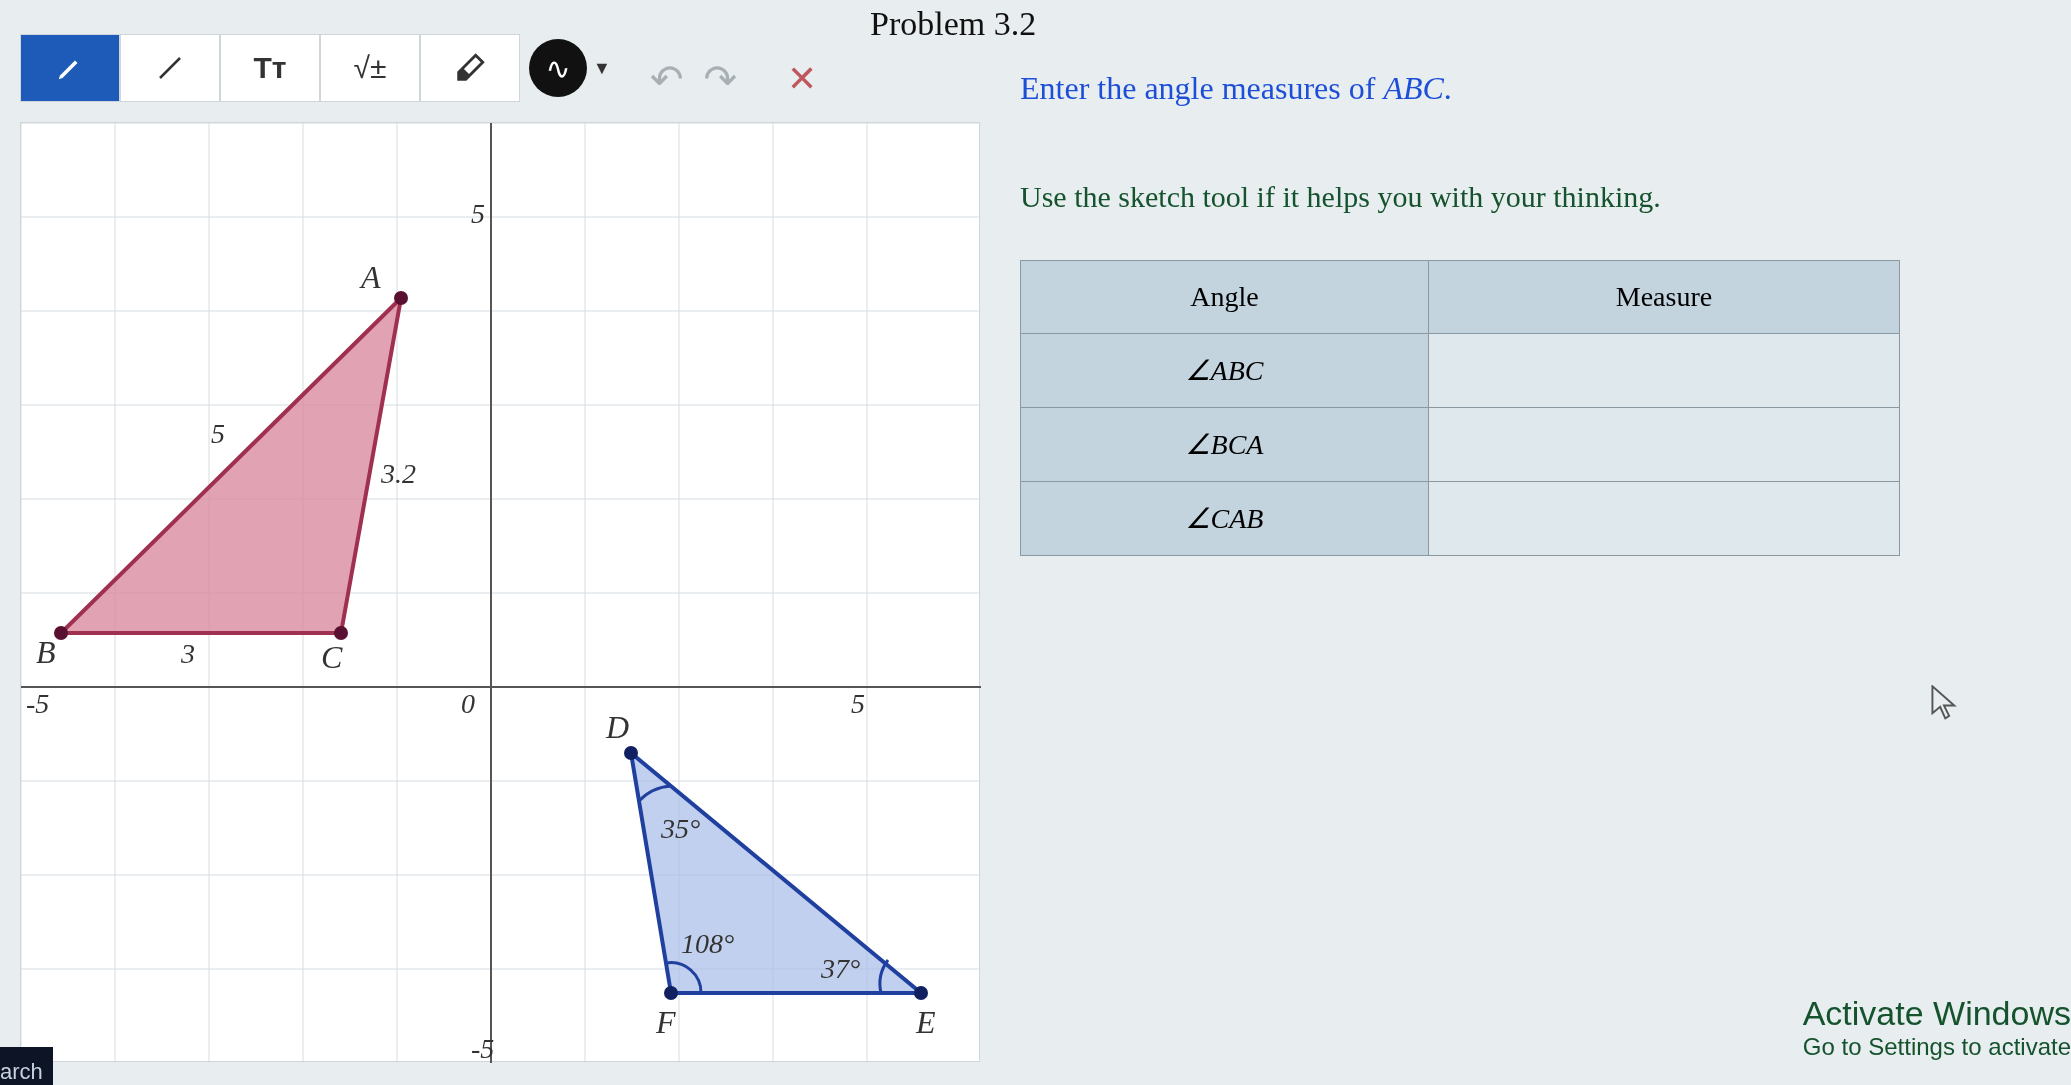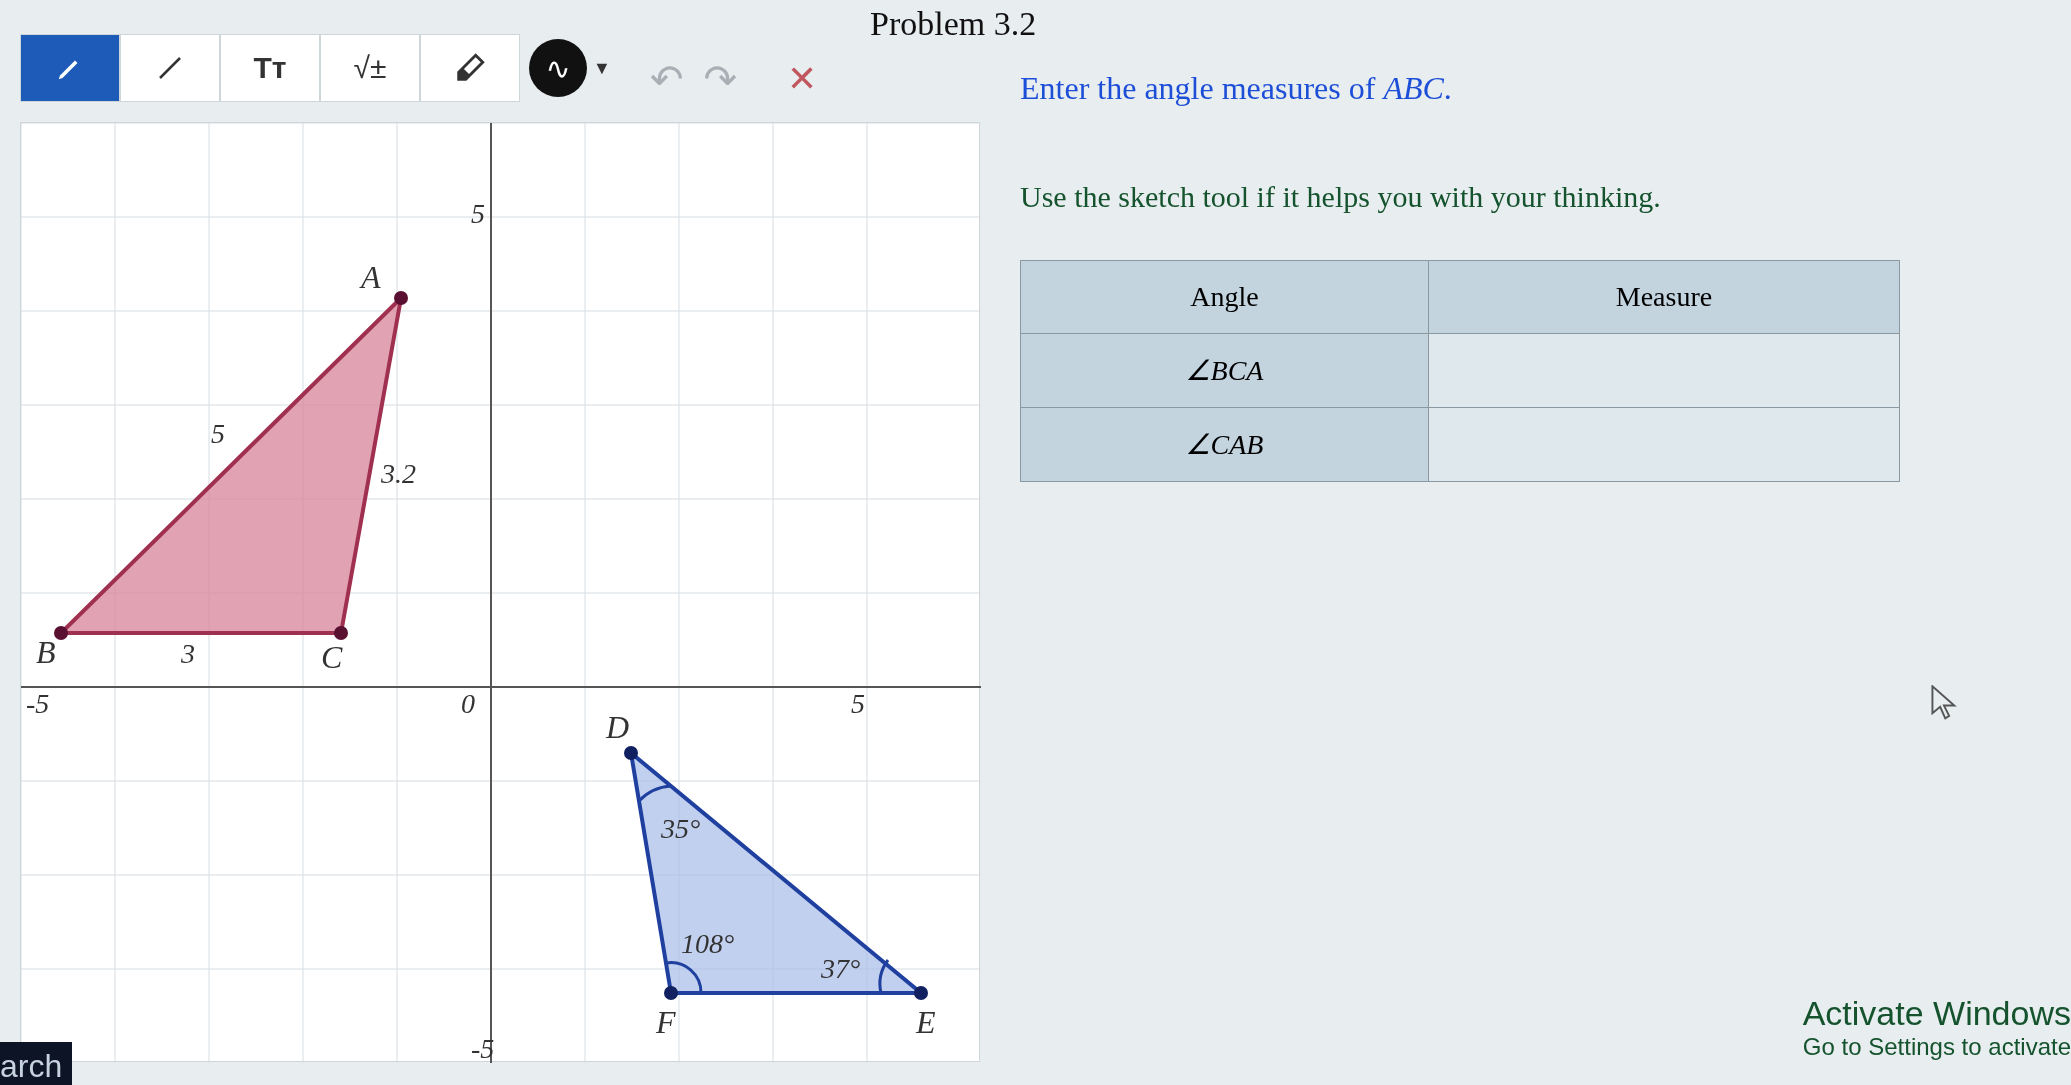--- a/index.html
+++ b/index.html
@@ -139,23 +139,23 @@
     color: #14532d;
     text-align: right;
   }
   .activate .t1 { font-size: 34px; }
   .activate .t2 { font-size: 24px; }
   .search-label {
     position: absolute;
     bottom: 0px;
     left: 0;
     color: #c6d2de;
-    font-size: 32px;
+    font-size: 22px;
     background: #0d1425;
-    padding: 6px 10px 0 0;
+    padding: 12px 10px 0 0;
   }
   svg text {
     font-family: Georgia, serif;
     font-style: italic;
   }
 </style>
 </head>
 <body>
 
 <div class="problem-title">Problem 3.2</div>
@@ -259,20 +259,24 @@
   </svg>
 </div>
 
 <table class="data-table">
   <tbody>
       <tr>
     <th>Angle</th>
     <th>Measure</th>
   </tr>
   <tr>
+    <td class="angle-symbol">∠ABC</td>
+    <td class="input-cell"></td>
+  </tr>
+  <tr>
     <td class="angle-symbol">∠BCA</td>
     <td class="input-cell"></td>
   </tr>
   <tr>
     <td class="angle-symbol">∠CAB</td>
     <td class="input-cell"></td>
   </tr>
 </tbody>
   </table>
 

